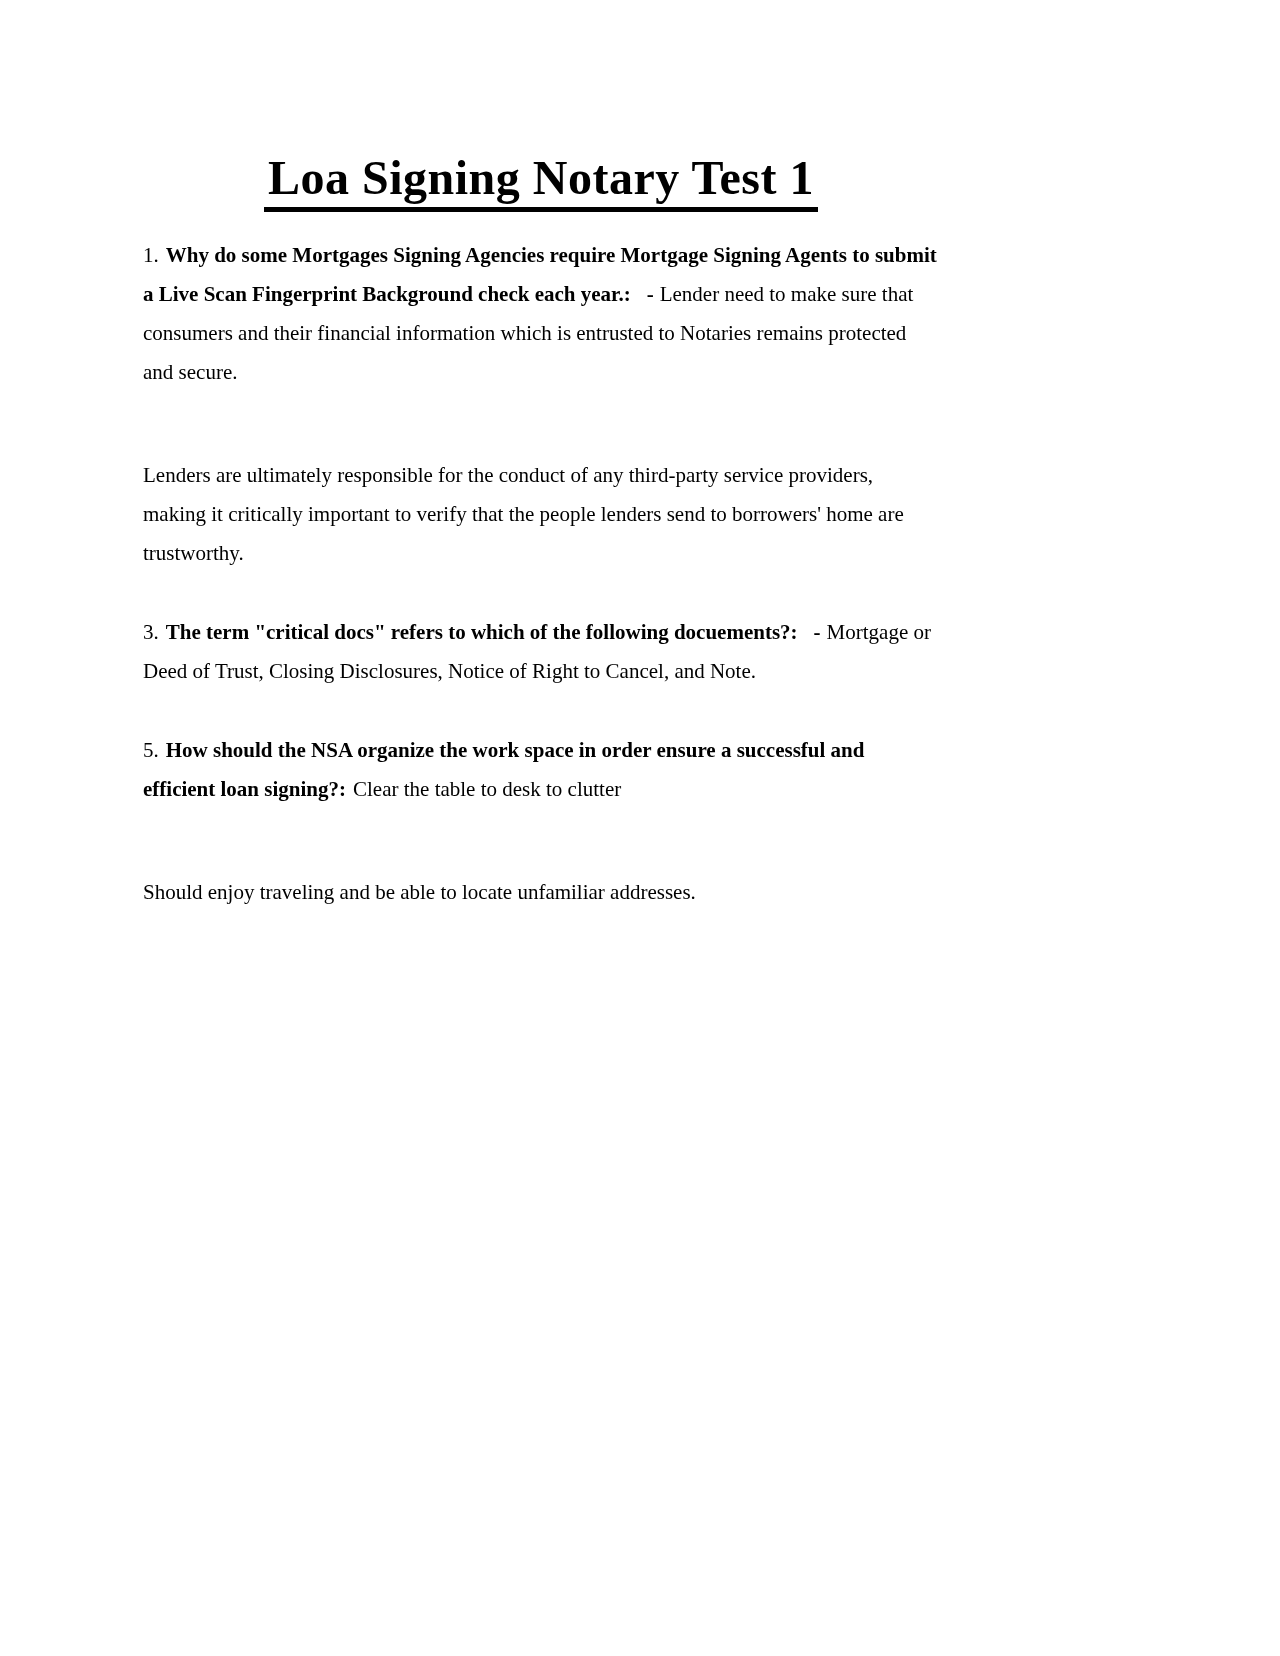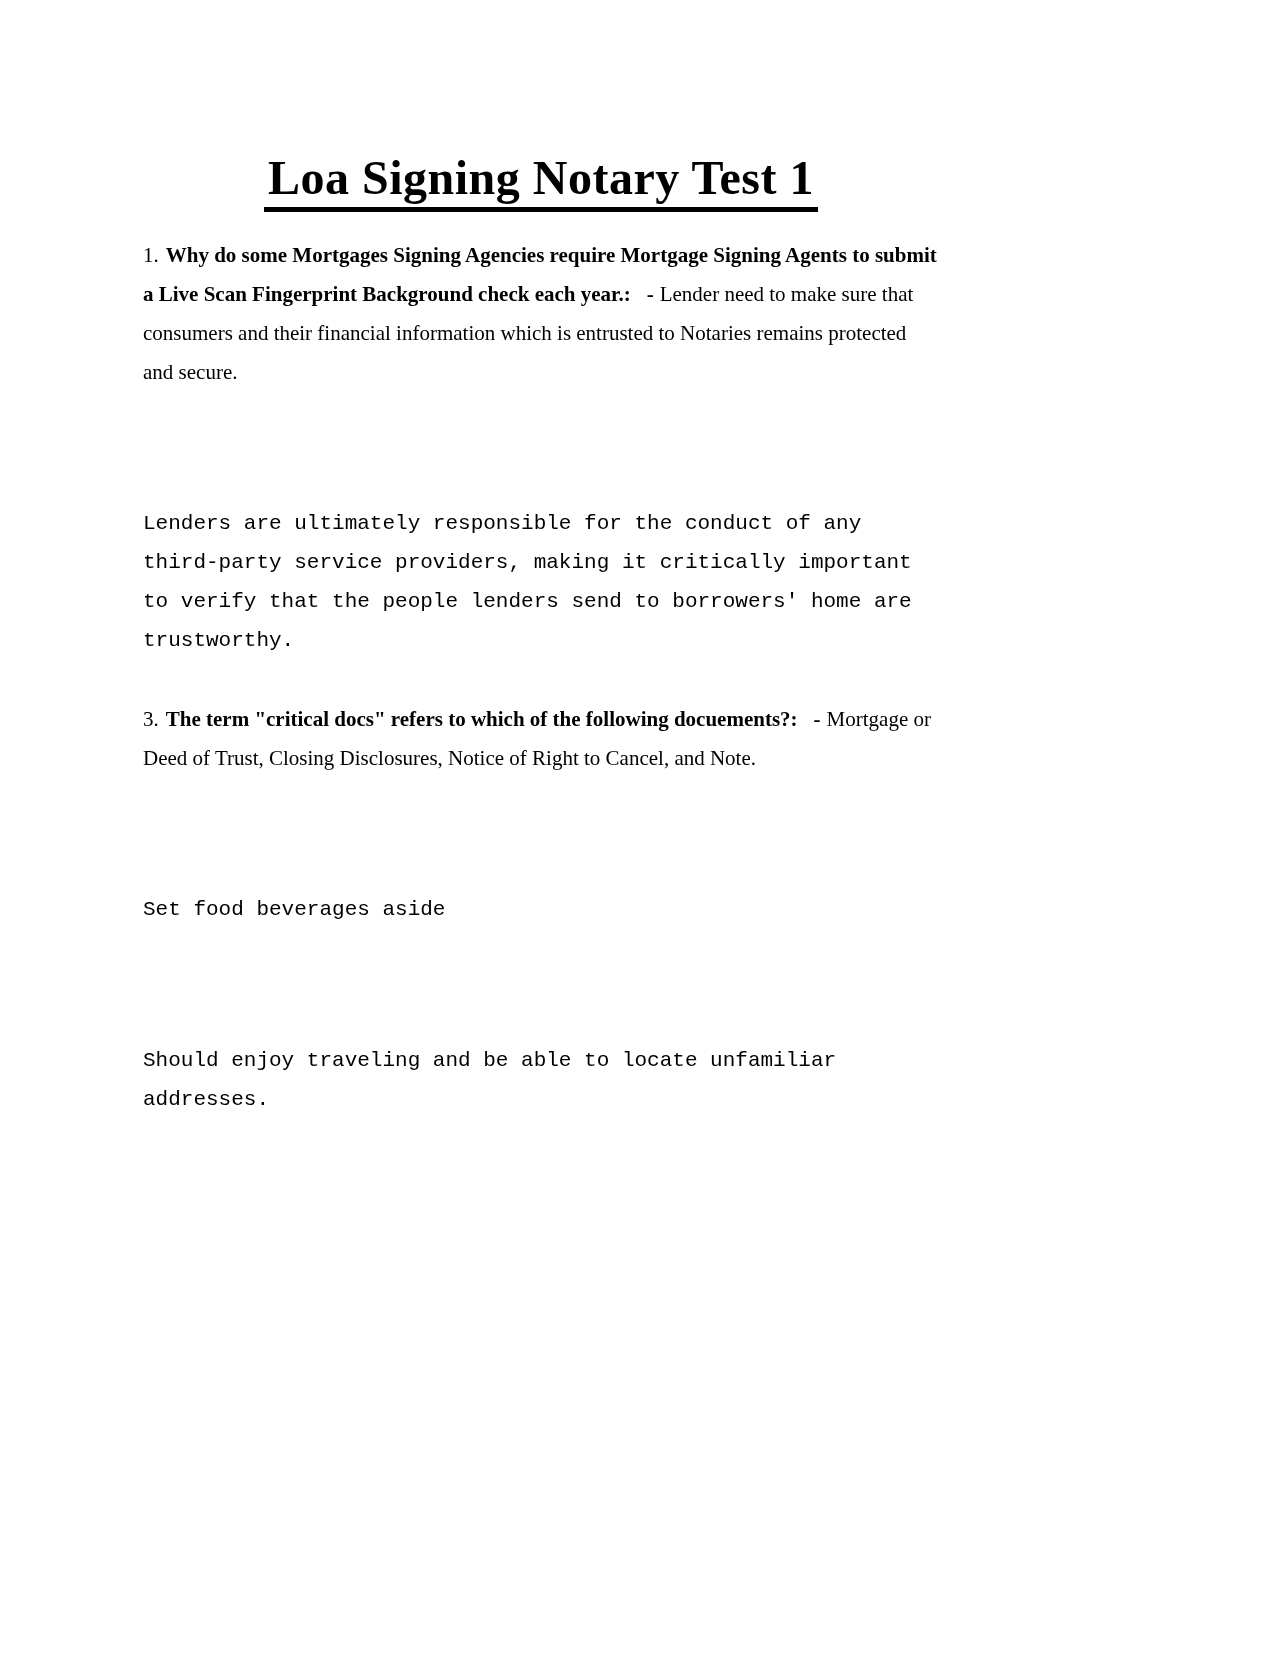--- a/index.html
+++ b/index.html
@@ -34,21 +34,21 @@
     border-bottom: 5px solid #000000;
     padding: 0 4px 1px 4px;
   }
   .block {
     margin: 40px 0 0 0;
     font-size: 21px;
     line-height: 39px;
     text-align: left;
   }
   .block--first { margin-top: 24px; }
-  .block--wide  { margin-top: 112px; font-family: Liberation Mono, monospace; }
+  .block--wide  { margin-top: 64px; }
   .qnum   { margin-right: 7px; }
   .qprompt { font-weight: bold; }
   .dash {
     font-weight: bold;
     margin-left: 16px;
     margin-right: 6px;
   }
   .ans--gap { margin-left: 7px; }
 </style>
 </head>
@@ -67,24 +67,24 @@
   <p class="block block--wide">
     <span>Lenders are ultimately responsible for the conduct of any third-party service providers, making it critically important to verify that the people lenders send to borrowers' home are trustworthy.</span>
   </p>
 
 
   <p class="block">
     <span class="qnum">3.</span><span class="qprompt">The term "critical docs" refers to which of the following docuements?:</span><span class="dash">-</span><span class="ans">Mortgage or Deed of Trust, Closing Disclosures, Notice of Right to Cancel, and Note.</span>
   </p>
 
 
+  <p class="block">
+    <span class="qnum">5.</span><span class="qprompt">How should the NSA organize the work space in order ensure a successful and efficient loan signing?:</span><span class="ans ans--gap">Clear the table to desk to clutter</span>
+  </p>
 
-  <p class="block block--wide">
-    <span>Set food beverages aside</span>
-  </p>
 
 
 
   <p class="block block--wide">
     <span>Should enjoy traveling and be able to locate unfamiliar addresses.</span>
   </p>
 
 </div>
 
 </body></html>

